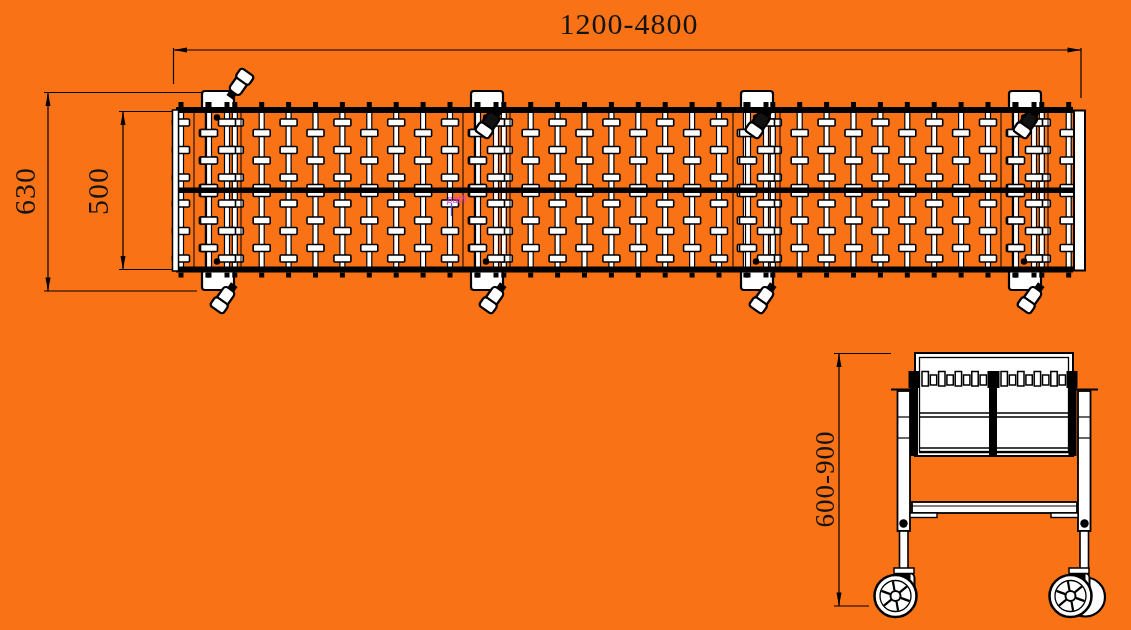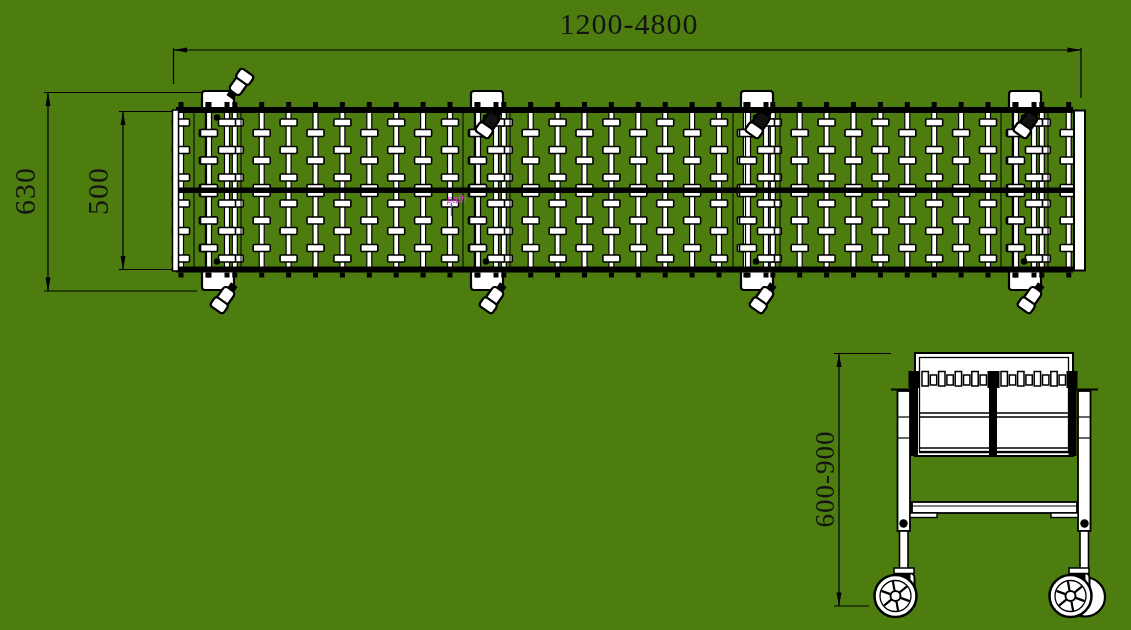--- a/index.html
+++ b/index.html
@@ -1,16 +1,16 @@
 <!DOCTYPE html>
 <html><head>
 <meta charset="utf-8">
 <style>
   html,body{margin:0;padding:0;background:#fff;}
-  .canvas{position:relative;width:1131px;height:630px;background:#4d7c0f;overflow:hidden;}
+  .canvas{position:relative;width:1131px;height:630px;background:#f97316;overflow:hidden;}
   svg{display:block;}
   text.dim{font-family:"Liberation Serif",serif;font-size:30px;letter-spacing:1px;}
   text.dim-small{font-family:"Liberation Serif",serif;font-size:27px;letter-spacing:1px;}
   text.artifact{font-family:"Liberation Sans",sans-serif;font-size:10px;font-style:italic;}
 </style>
 </head>
 <body>
 
 <div class="canvas">
   <svg width="1131" height="630" viewBox="0 0 1131 630">

